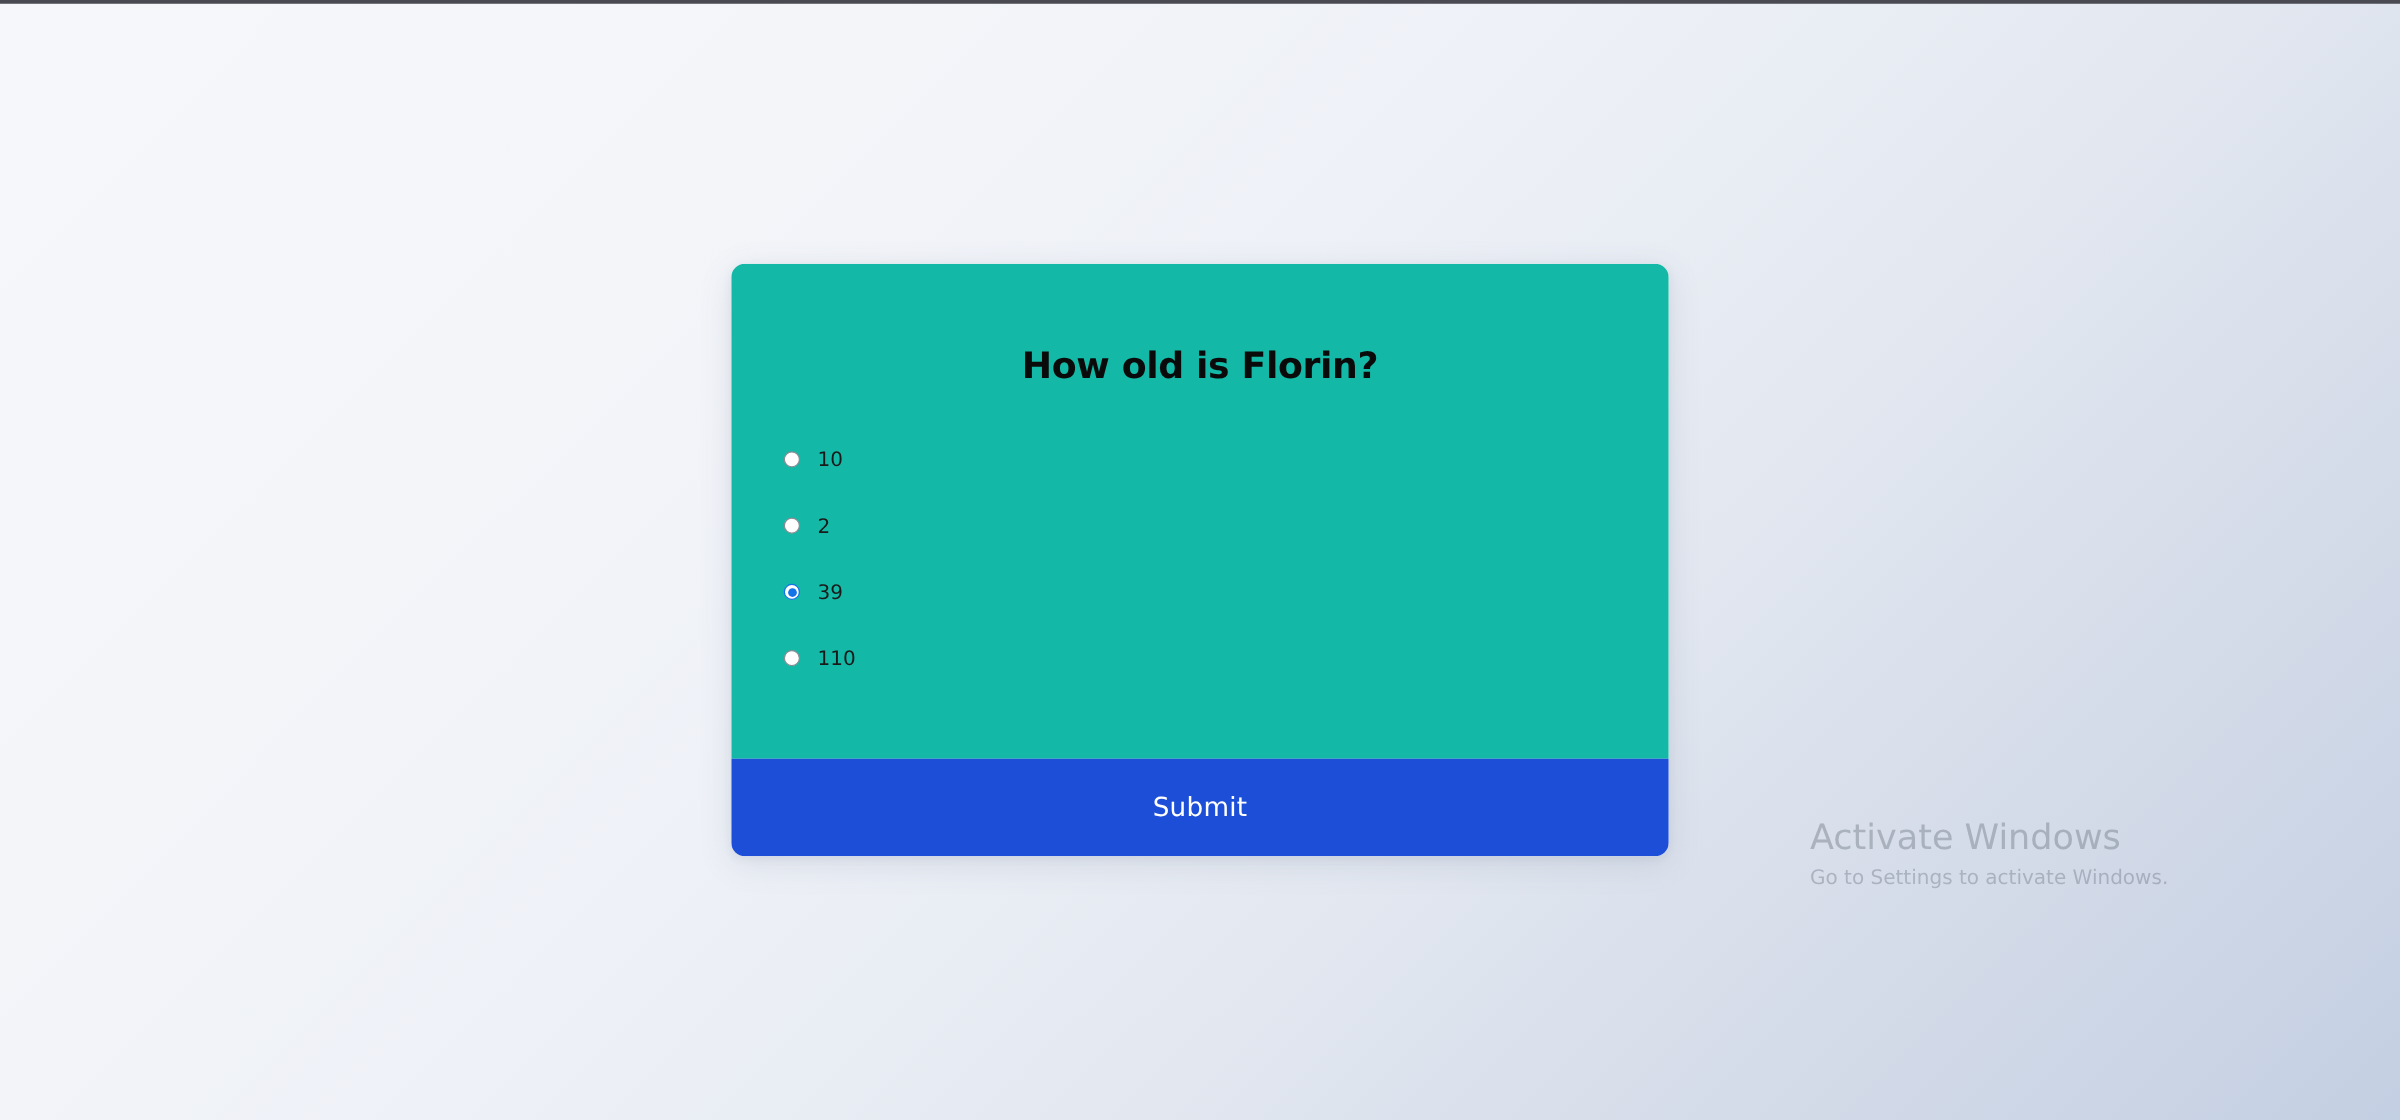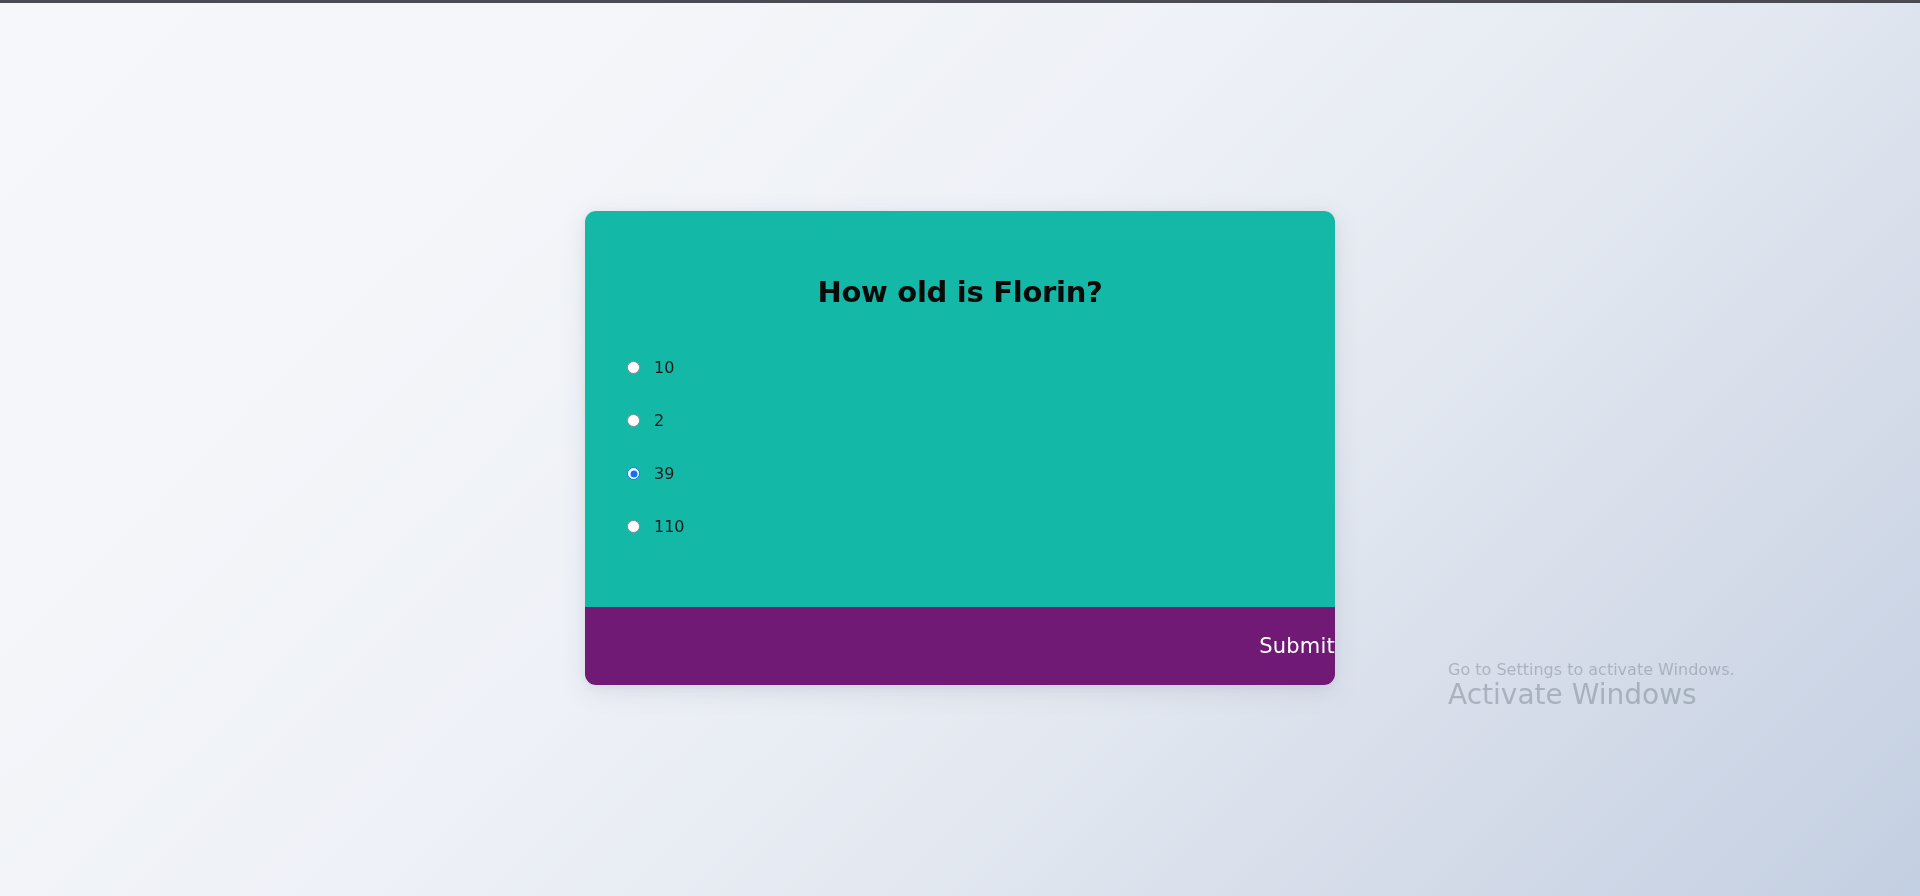--- a/index.html
+++ b/index.html
@@ -127,27 +127,27 @@
     white-space: nowrap;
   }
 
   
   #submit-button {
     display: block;
     width: 100%;
     border: 0;
     outline: none;
     height: 78px;
-    background: #701a75;
+    background: #1d4ed8;
     color: #ffffff;
     font-family: "DejaVu Sans", sans-serif;
     font-size: 21px;
     letter-spacing: 0.2px;
     cursor: pointer;
-    text-align: right;
+    text-align: center;
     padding: 0;
   }
 
   
   #watermark {
     position: absolute;
     right: 52px;
     bottom: 185px;
     text-align: left;
     width: 420px;
@@ -207,17 +207,17 @@
           <span class="option-label">110</span>
         </li>
 
       </ul>
     </div>
 
     <button id="submit-button">Submit</button>
   </div>
 
   <div id="watermark">
+    <div id="watermark-title">Activate Windows</div>
     <div id="watermark-subtitle">Go to Settings to activate Windows.</div>
-    <div id="watermark-title">Activate Windows</div>
   </div>
 
 </div>
 
 </body></html>

